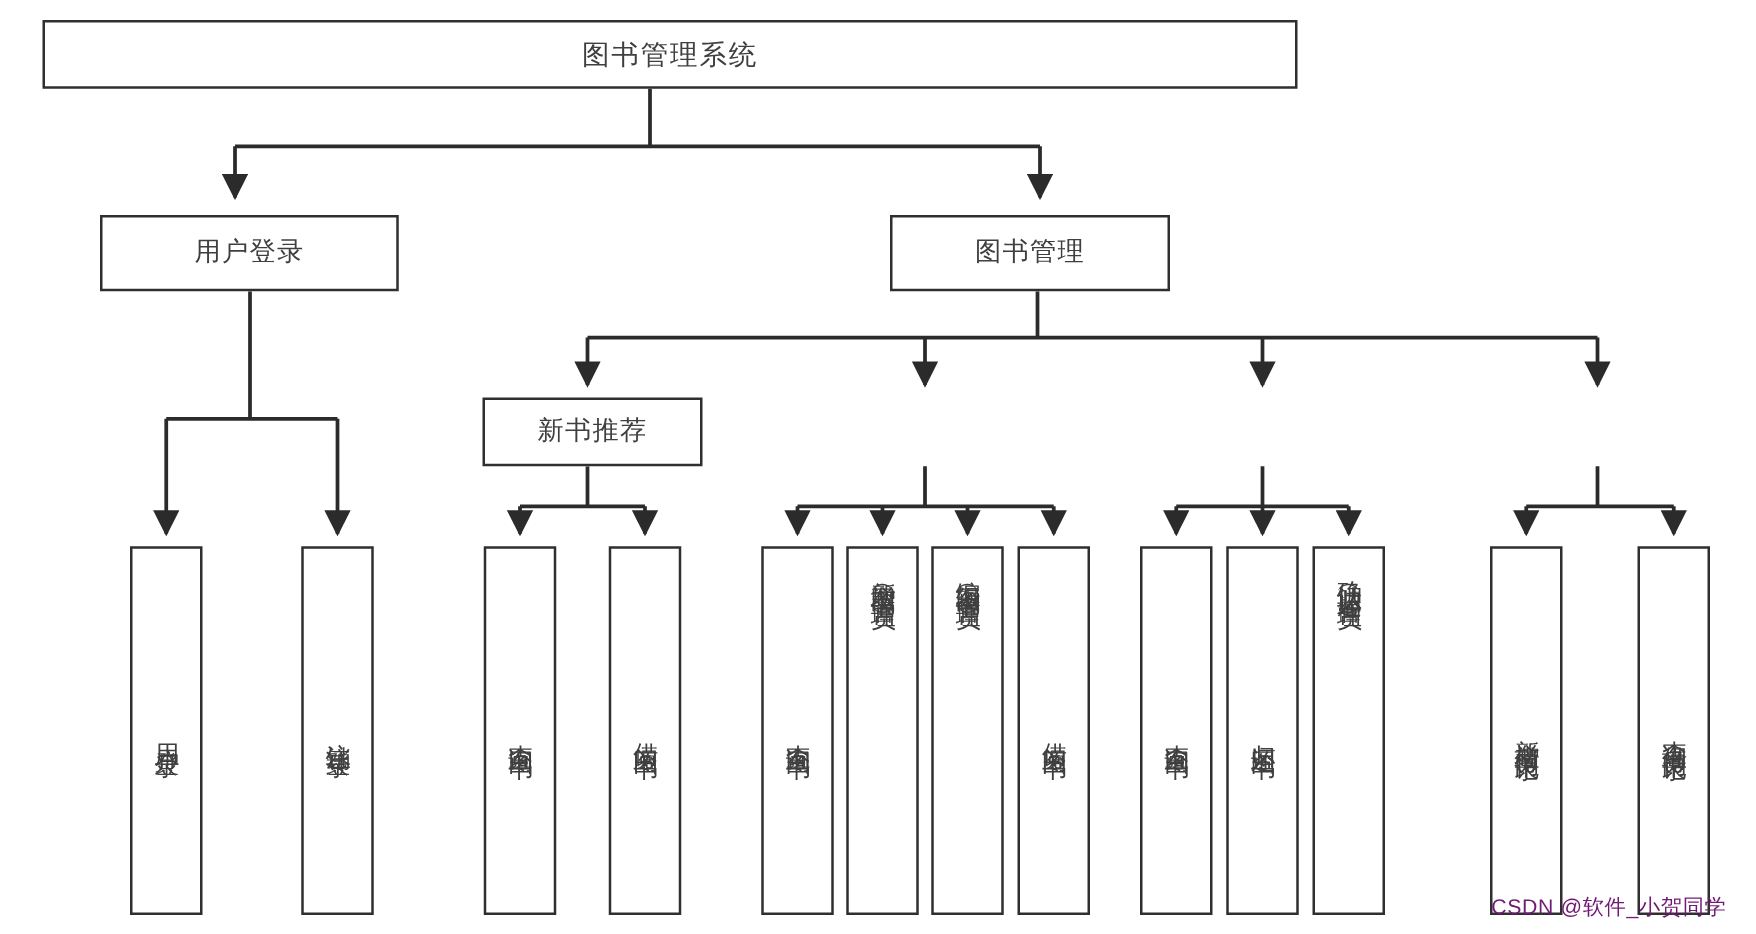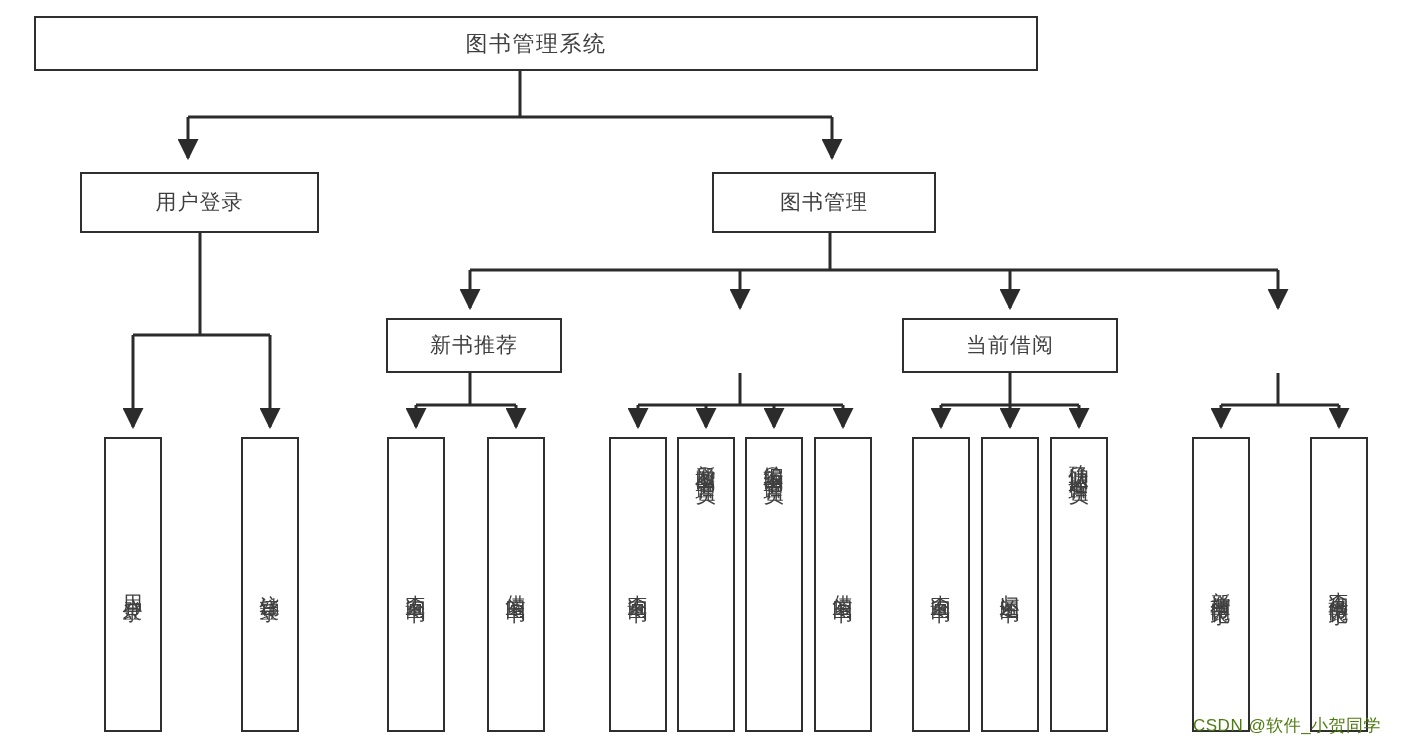--- a/index.html
+++ b/index.html
@@ -68,21 +68,21 @@
   }
   .node.vert.mid {
     align-items: center;
     padding-top: 0;
   }
   .watermark {
     position: absolute;
     left: 1193px;
     top: 714px;
     font-size: 17px;
-    color: #4d7c0f;
+    color: #701a75;
     letter-spacing: 0.5px;
     white-space: nowrap;
   }
 </style>
 </head>
 <body>
 
 <div id="canvas">
 
   <svg class="wires" viewBox="0 0 1405 747" xmlns="http://www.w3.org/2000/svg">
@@ -142,23 +142,20 @@
   <div class="node horiz" style="left:80px; top:172px; width:239px; height:61px;">
     <span class="lbl">用户登录</span>
   </div>
   <div class="node horiz" style="left:712px; top:172px; width:224px; height:61px;">
     <span class="lbl">图书管理</span>
   </div>
 
   <div class="node horiz" style="left:362px; top:318px; width:176px; height:55px;margin-left:24px;">
     <span class="lbl">新书推荐</span>
   </div>
-  <div class="node horiz" style="left:902px; top:318px; width:216px; height:55px;">
-    <span class="lbl">当前借阅</span>
-  </div>
 
   <div class="node vert mid" style="left:104px; top:437px; width:58px; height:295px;">
     <span class="lbl">用户登录</span>
   </div>
   <div class="node vert mid" style="left:241px; top:437px; width:58px; height:295px;">
     <span class="lbl">注销登录</span>
   </div>
 
   <div class="node vert mid" style="left:387px; top:437px; width:58px; height:295px;">
     <span class="lbl">查询图书</span>

